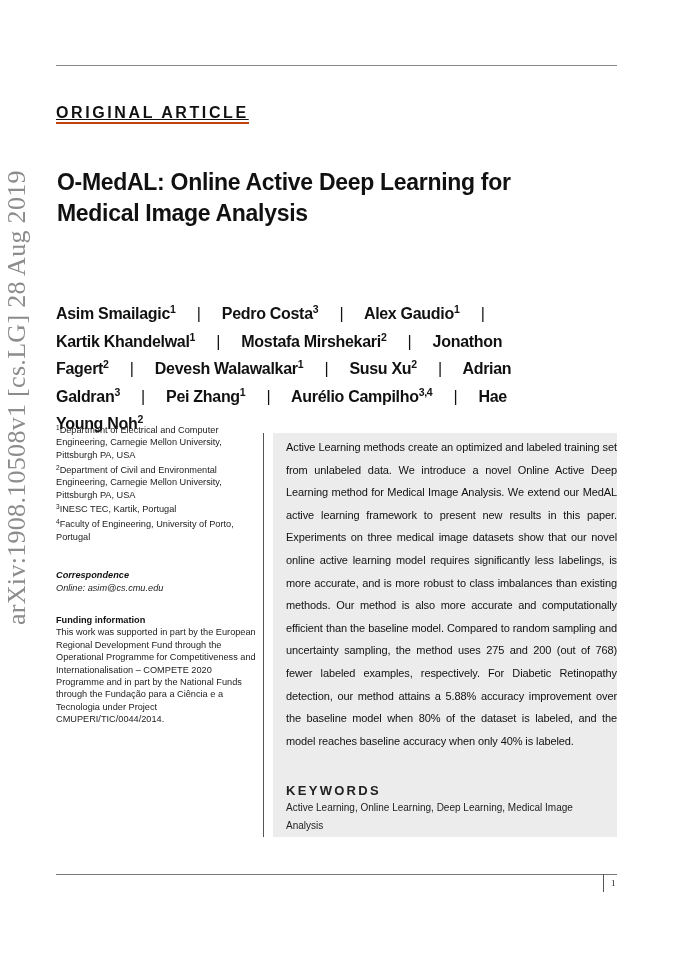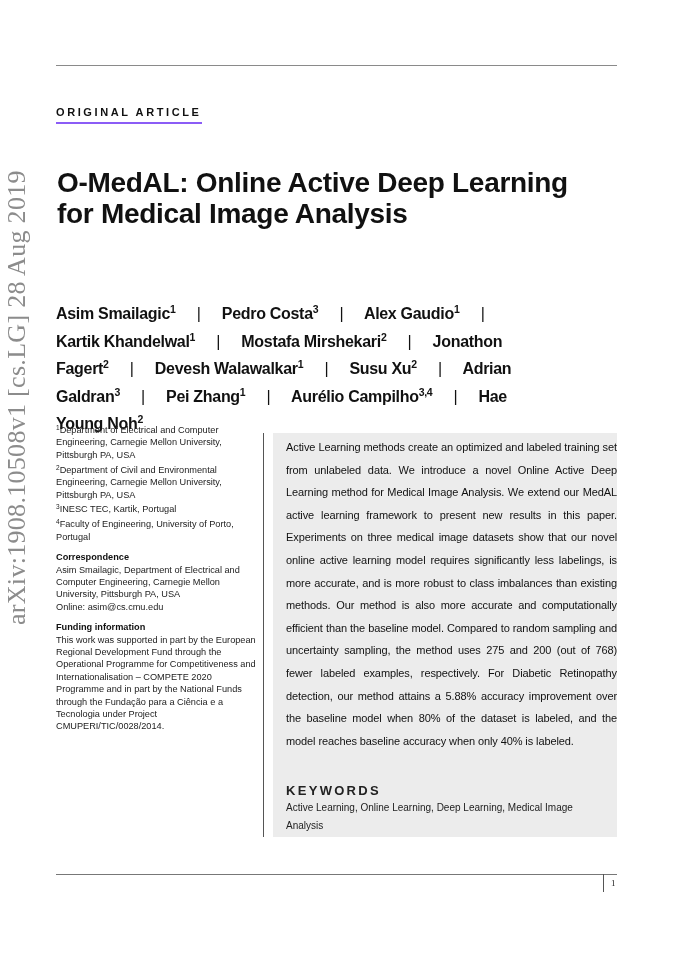--- a/index.html
+++ b/index.html
@@ -1,20 +1,20 @@
 <!DOCTYPE html>
 <html><head>
   <meta charset="utf-8">
   <style>
     html, body { margin: 0; padding: 0; background: #ffffff; }
     body { width: 673px; height: 968px; position: relative; overflow: hidden; font-family: "Liberation Sans", "DejaVu Sans", sans-serif; color: #111; }
     .top-rule { position: absolute; left: 56px; top: 65px; width: 561px; height: 0; border-top: 1.4px solid #8a8a8a; }
-    .article-type { position: absolute; left: 56px; top: 106px; font-size: 11px; font-weight: bold; letter-spacing: 2.6px; color: #111; padding-bottom: 3px; border-bottom: 2px solid #8b5cf6; line-height: 13px; }
+    .article-type { position: absolute; left: 56px; top: 106px; font-size: 16px; font-weight: bold; letter-spacing: 2.6px; color: #111; padding-bottom: 3px; border-bottom: 2px solid #c2410c; line-height: 13px; text-decoration: underline; }
     .arxiv-stamp { position: absolute; left: 2px; top: 625px; transform-origin: 0 0; transform: rotate(-90deg); font-family: "Liberation Serif", "DejaVu Serif", serif; font-size: 26px; color: #8c8c8c; white-space: nowrap; letter-spacing: 0.3px; }
-    .title { position: absolute; left: 57px; top: 167px; width: 520px; font-size: 28px; font-weight: bold; line-height: 31px; color: #111; letter-spacing: -0.3px; }
+    .title { position: absolute; left: 57px; top: 167px; width: 520px; font-size: 23px; font-weight: bold; line-height: 31px; color: #111; letter-spacing: -0.3px; }
     .authors { position: absolute; left: 56px; top: 262px; width: 470px; font-size: 16px; font-weight: bold; line-height: 27.5px; color: #111; letter-spacing: -0.3px; margin-top: 38px; }
     .authors sup { font-size: 10.5px; vertical-align: 6px; line-height: 0; }
     .authors .sep { display: inline-block; margin: 0 17px; font-weight: normal; }
     .sidebar { position: absolute; left: 56px; top: 424px; width: 205px; font-size: 9.2px; line-height: 12.4px; color: #222; }
     .sidebar .affil { margin-bottom: 2.5px; }
     .sidebar .affil sup { font-size: 6.5px; vertical-align: 3px; line-height: 0; }
     .sidebar .block { margin-top: 9px; }
     .sidebar .block-title { font-weight: bold; color: #111; }
     .abstract-box { position: absolute; left: 273px; top: 433px; width: 344px; height: 404px; background: #ececec; }
     .abstract-bar { position: absolute; left: 263px; top: 433px; width: 0; height: 404px; border-left: 1.5px solid #555; }
@@ -38,28 +38,27 @@
 
 <div class="authors" id="authors"><span>Asim Smailagic</span><sup>1</sup> <span class="sep">|</span> <span>Pedro Costa</span><sup>3</sup> <span class="sep">|</span> <span>Alex Gaudio</span><sup>1</sup> <span class="sep">|</span> <span>Kartik Khandelwal</span><sup>1</sup> <span class="sep">|</span> <span>Mostafa Mirshekari</span><sup>2</sup> <span class="sep">|</span> <span>Jonathon Fagert</span><sup>2</sup> <span class="sep">|</span> <span>Devesh Walawalkar</span><sup>1</sup> <span class="sep">|</span> <span>Susu Xu</span><sup>2</sup> <span class="sep">|</span> <span>Adrian Galdran</span><sup>3</sup> <span class="sep">|</span> <span>Pei Zhang</span><sup>1</sup> <span class="sep">|</span> <span>Aurélio Campilho</span><sup>3,4</sup> <span class="sep">|</span> <span>Hae Young Noh</span><sup>2</sup></div>
 
 <div class="sidebar">
   <div>
     <div class="affil"><sup>1</sup><span>Department of Electrical and Computer Engineering, Carnegie Mellon University, Pittsburgh PA, USA</span></div>
     <div class="affil"><sup>2</sup><span>Department of Civil and Environmental Engineering, Carnegie Mellon University, Pittsburgh PA, USA</span></div>
     <div class="affil"><sup>3</sup><span>INESC TEC, Kartik, Portugal</span></div>
     <div class="affil"><sup>4</sup><span>Faculty of Engineering, University of Porto, Portugal</span></div>
   </div>
-  <div class="block" style="margin-top:8px;">
+  <div class="block" style="margin-top:26px;font-style:italic;">
     <div class="block-title">Correspondence</div>
-    <div>Asim Smailagic, Department of Electrical and Computer Engineering, Carnegie Mellon University, Pittsburgh PA, USA</div>
     <div>Online: asim@cs.cmu.edu</div>
   </div>
-  <div class="block" style="margin-top:8px;">
+  <div class="block" style="margin-top:20px;">
     <div class="block-title">Funding information</div>
-    <div>This work was supported in part by the European Regional Development Fund through the Operational Programme for Competitiveness and Internationalisation – COMPETE 2020 Programme and in part by the National Funds through the Fundação para a Ciência e a Tecnologia under Project CMUPERI/TIC/0028/2014.</div>
+    <div>This work was supported in part by the European Regional Development Fund through the Operational Programme for Competitiveness and Internationalisation – COMPETE 2020 Programme and in part by the National Funds through the Fundação para a Ciência e a Tecnologia under Project CMUPERI/TIC/0044/2014.</div>
   </div>
 </div>
 
 <div class="abstract-bar"></div>
 <div class="abstract-box"></div>
 <div class="abstract-text">Active Learning methods create an optimized and labeled training set from unlabeled data. We introduce a novel Online Active Deep Learning method for Medical Image Analysis. We extend our MedAL active learning framework to present new results in this paper. Experiments on three medical image datasets show that our novel online active learning model requires significantly less labelings, is more accurate, and is more robust to class imbalances than existing methods. Our method is also more accurate and computationally efficient than the baseline model. Compared to random sampling and uncertainty sampling, the method uses 275 and 200 (out of 768) fewer labeled examples, respectively. For Diabetic Retinopathy detection, our method attains a 5.88% accuracy improvement over the baseline model when 80% of the dataset is labeled, and the model reaches baseline accuracy when only 40% is labeled.</div>
 <div class="keywords-title">KEYWORDS</div>
 <div class="keywords-text">Active Learning, Online Learning, Deep Learning, Medical Image Analysis</div>
 
 <div class="bottom-rule"></div>

